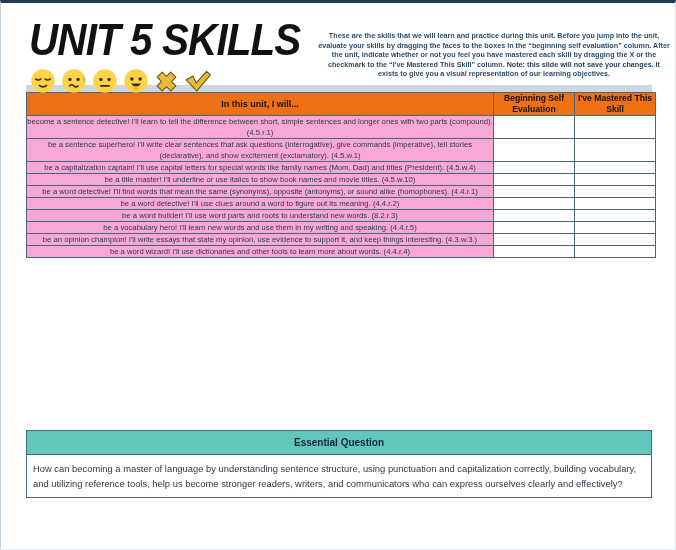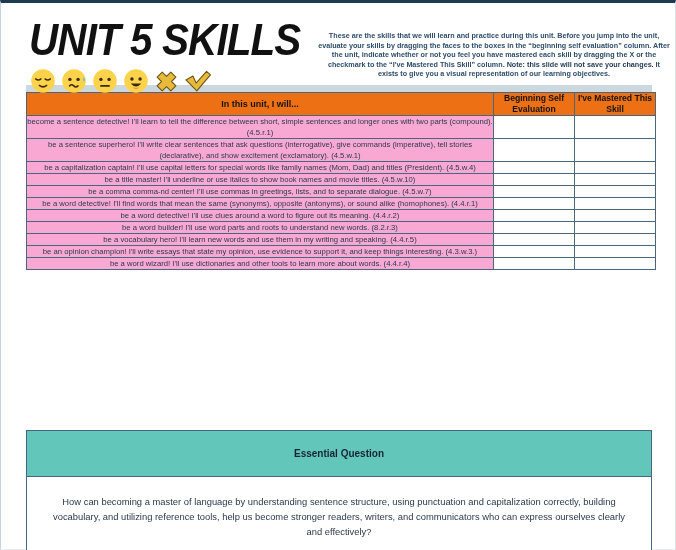--- a/index.html
+++ b/index.html
@@ -130,36 +130,35 @@
     position: absolute;
     left: 25px;
     top: 427px;
     width: 626px;
     border-collapse: collapse;
     table-layout: fixed;
     z-index: 3;
   }
   #eq-table td {
     border: 1px solid #48677f;
-    padding: 17px;
+    padding: 6px;
   }
   .eq-head {
     background: #63c6bb;
     color: #16243a;
     font-size: 10px;
     font-weight: bold;
     text-align: center;
     padding: 6px 4px;
   }
   .eq-body {
     background: #ffffff;
     color: #2b3a4a;
     font-size: 9.4px;
     line-height: 15px;
-    text-align: center;
     padding: 10px 16px 14px 16px;
   }
 </style>
 </head>
 <body>
 
 <div id="slide">
 
   <div id="header">
 
@@ -236,25 +235,20 @@
           <td class="skill-cell">be a capitalization captain! I'll use capital letters for special words like family names (Mom, Dad) and titles (President). (4.5.w.4)</td>
           <td class="mark-cell"></td>
           <td class="mark-cell"></td>
         </tr>
         <tr>
           <td class="skill-cell">be a title master! I'll underline or use italics to show book names and movie titles. (4.5.w.10)</td>
           <td class="mark-cell"></td>
           <td class="mark-cell"></td>
         </tr>
         <tr>
-          <td class="skill-cell">be a comma comma-nd center! I'll use commas in greetings, lists, and to separate dialogue. (4.5.w.7)</td>
-          <td class="mark-cell"></td>
-          <td class="mark-cell"></td>
-        </tr>
-        <tr>
           <td class="skill-cell">be a word detective! I'll find words that mean the same (synonyms), opposite (antonyms), or sound alike (homophones). (4.4.r.1)</td>
           <td class="mark-cell"></td>
           <td class="mark-cell"></td>
         </tr>
         <tr>
           <td class="skill-cell">be a word detective! I'll use clues around a word to figure out its meaning. (4.4.r.2)</td>
           <td class="mark-cell"></td>
           <td class="mark-cell"></td>
         </tr>
         <tr>

